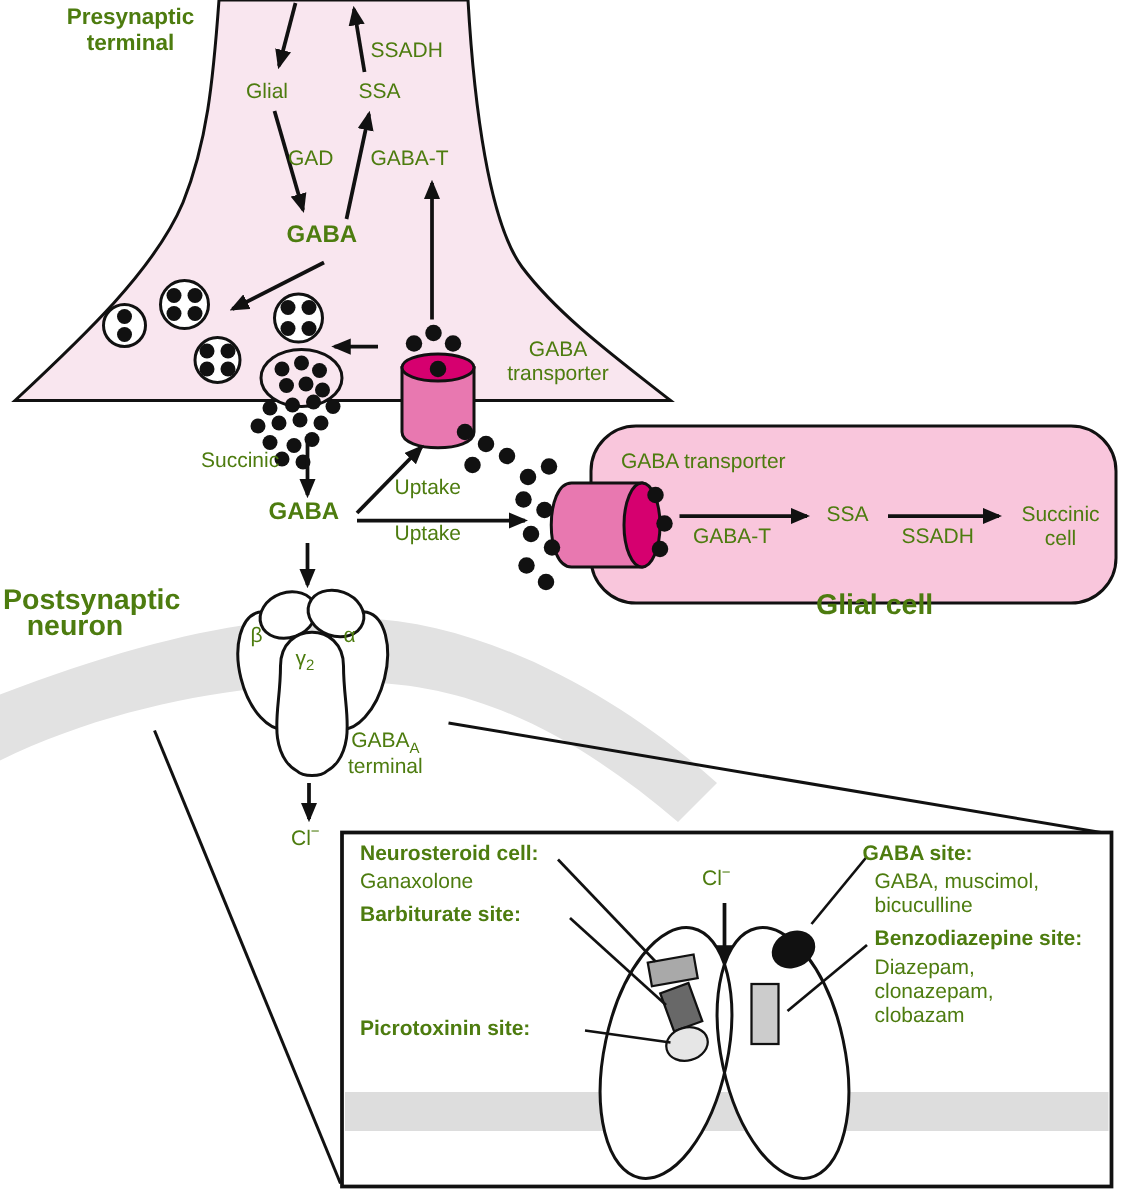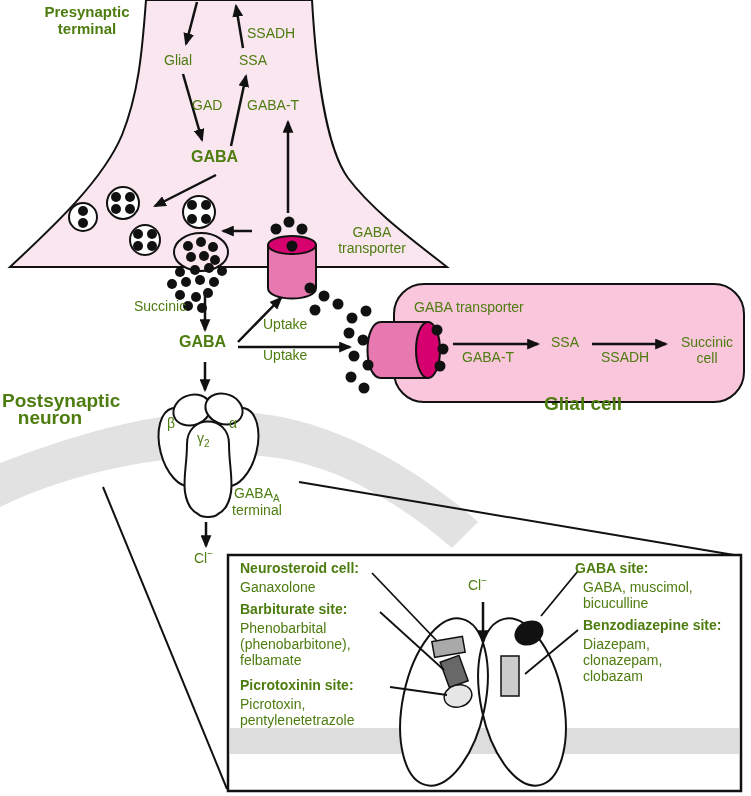--- a/index.html
+++ b/index.html
@@ -204,24 +204,22 @@
   <span>GABA</span><sub>A</sub><br>
   <span>terminal</span>
 </div>
 
 <div class="lbl" style="left:194px;top:550px;"><span>Cl</span><sup>−</sup></div>
 
 <div class="lbl b" style="left:240px;top:560px;">Neurosteroid cell:</div>
 <div class="lbl" style="left:240px;top:579px;">Ganaxolone</div>
 
 <div class="lbl b" style="left:240px;top:601px;">Barbiturate site:</div>
-<div class="lbl blk" style="left:240px;top:620px;width:150px;">Phenobarbital (phenobarbitone), felbamate</div>
 
 <div class="lbl b" style="left:240px;top:677px;">Picrotoxinin site:</div>
-<div class="lbl blk" style="left:240px;top:696px;width:150px;">Picrotoxin, pentylenetetrazole</div>
 
 <div class="lbl" style="left:468px;top:577px;"><span>Cl</span><sup>−</sup></div>
 
 <div class="lbl b" style="left:575px;top:560px;">GABA site:</div>
 <div class="lbl blk" style="left:583px;top:579px;width:130px;">GABA, muscimol, bicuculline</div>
 
 <div class="lbl b" style="left:583px;top:617px;">Benzodiazepine site:</div>
 <div class="lbl blk" style="left:583px;top:636px;width:110px;">Diazepam, clonazepam, clobazam</div>
 
 </div>

